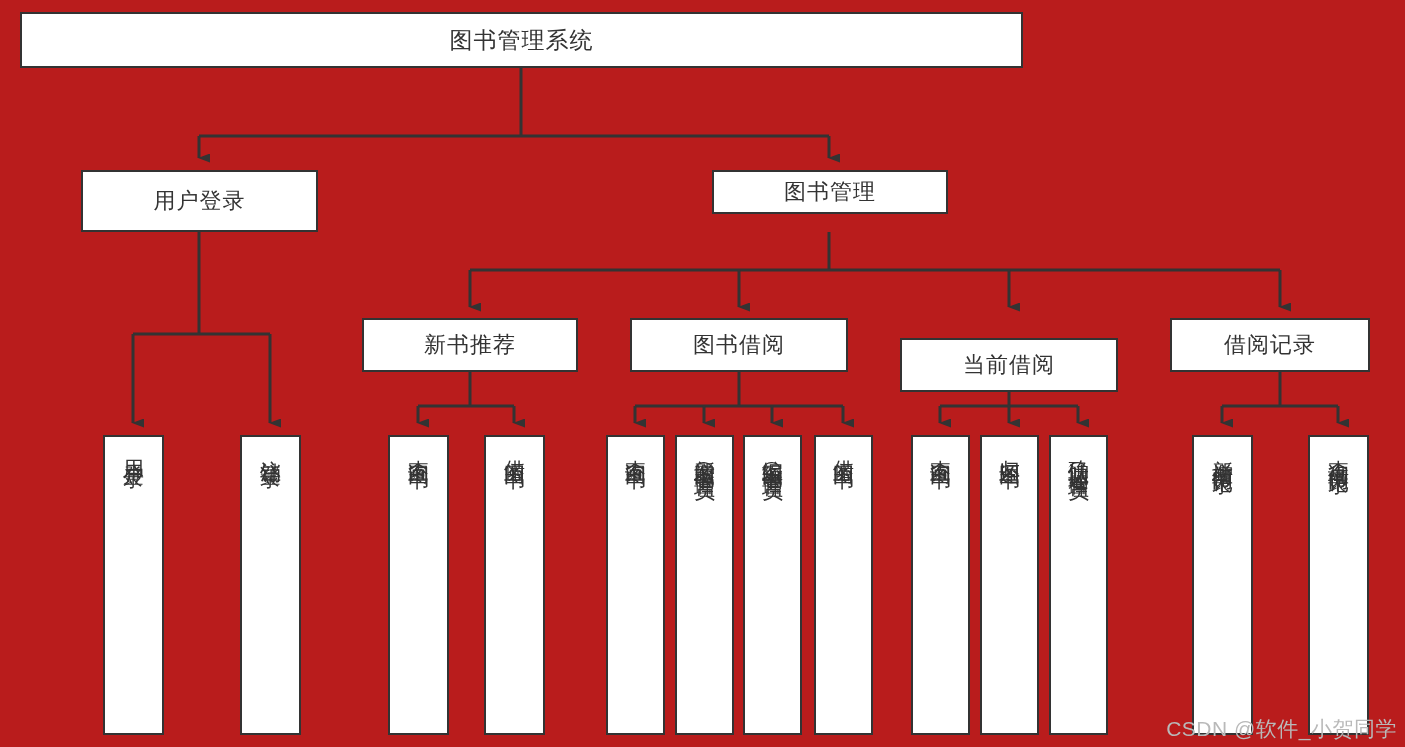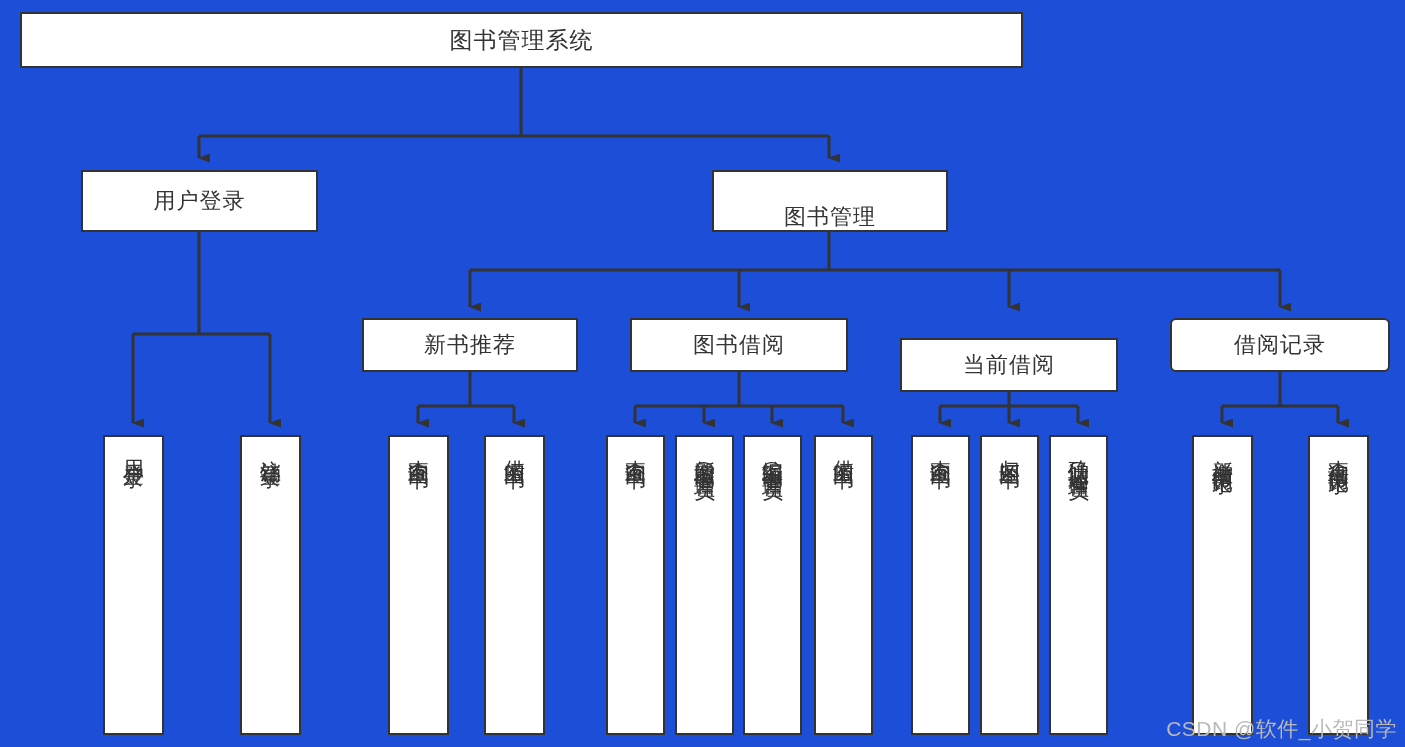--- a/index.html
+++ b/index.html
@@ -8,21 +8,21 @@
     padding: 0;
     background: #ffffff;
   }
   body {
     font-family: "Liberation Sans", "DejaVu Sans", sans-serif;
   }
   #canvas {
     position: relative;
     width: 1405px;
     height: 747px;
-    background: #1d4ed8;
+    background: #b91c1c;
     overflow: hidden;
   }
   
   #edges {
     position: absolute;
     left: 0;
     top: 0;
     width: 1405px;
     height: 747px;
   }
@@ -131,34 +131,34 @@
     </g>
   </svg>
 
   <div class="node horiz" id="node-root" style="left:20px; top:12px; width:1003px; height:56px;">
     <span class="node-label">图书管理系统</span>
   </div>
 
   <div class="node horiz" style="left:81px; top:170px; width:237px; height:62px;">
     <span class="node-label">用户登录</span>
   </div>
-  <div class="node horiz" style="left:712px; top:170px; width:236px; height:62px;align-items:flex-end;">
+  <div class="node horiz" style="left:712px; top:170px; width:236px; height:44px;">
     <span class="node-label">图书管理</span>
   </div>
 
   <div class="node horiz" style="left:630px; top:318px; width:218px; height:54px;">
     <span class="node-label">图书借阅</span>
   </div>
   <div class="node horiz" style="left:362px; top:318px; width:216px; height:54px;">
     <span class="node-label">新书推荐</span>
   </div>
   <div class="node horiz" style="left:900px; top:318px; width:218px; height:54px;margin-top:20px;">
     <span class="node-label">当前借阅</span>
   </div>
-  <div class="node horiz" style="left:1170px; top:318px; width:220px; height:54px;border-radius:6px;">
+  <div class="node horiz" style="left:1170px; top:318px; width:200px; height:54px;">
     <span class="node-label">借阅记录</span>
   </div>
 
   <div class="node vert" style="left:103px; top:435px; width:61px; height:300px;">
     <span class="node-label">用户登录</span>
   </div>
   <div class="node vert" style="left:240px; top:435px; width:61px; height:300px;">
     <span class="node-label">注销登录</span>
   </div>
 

